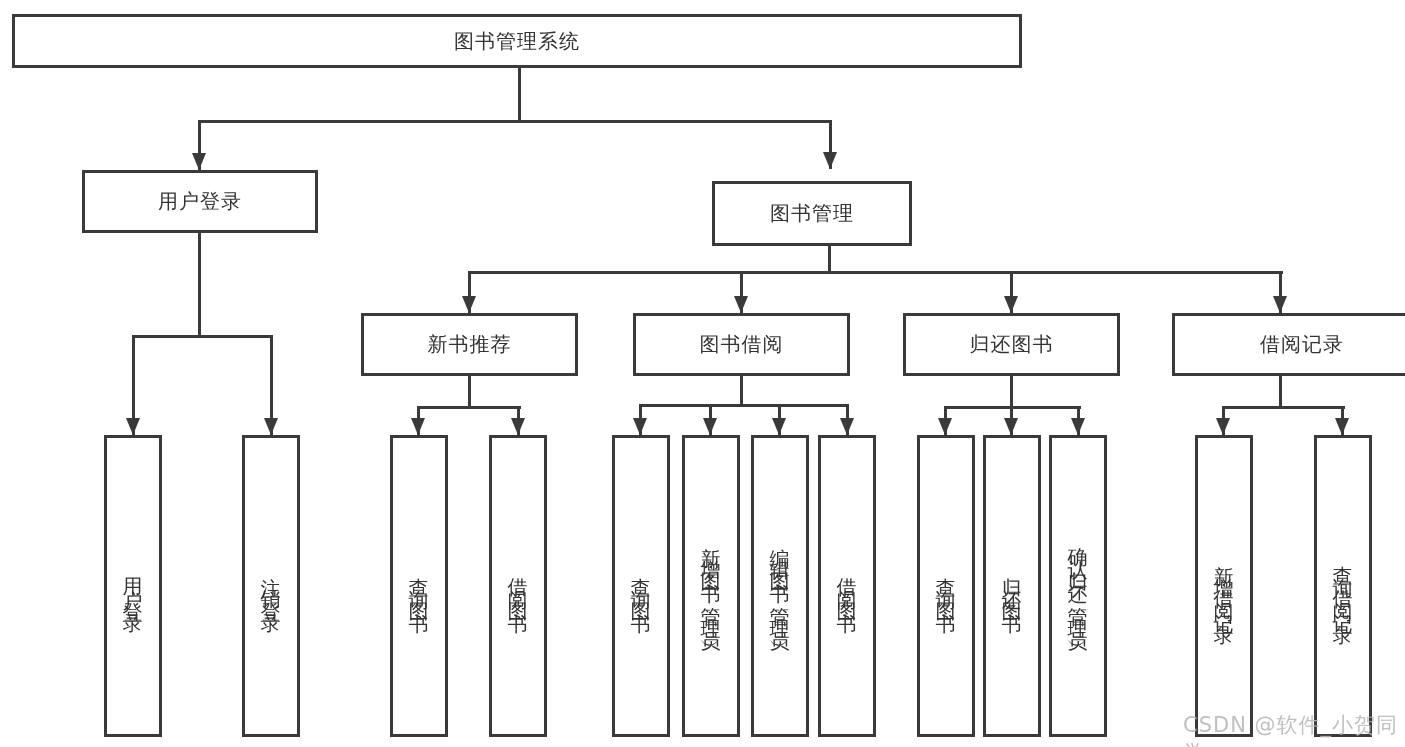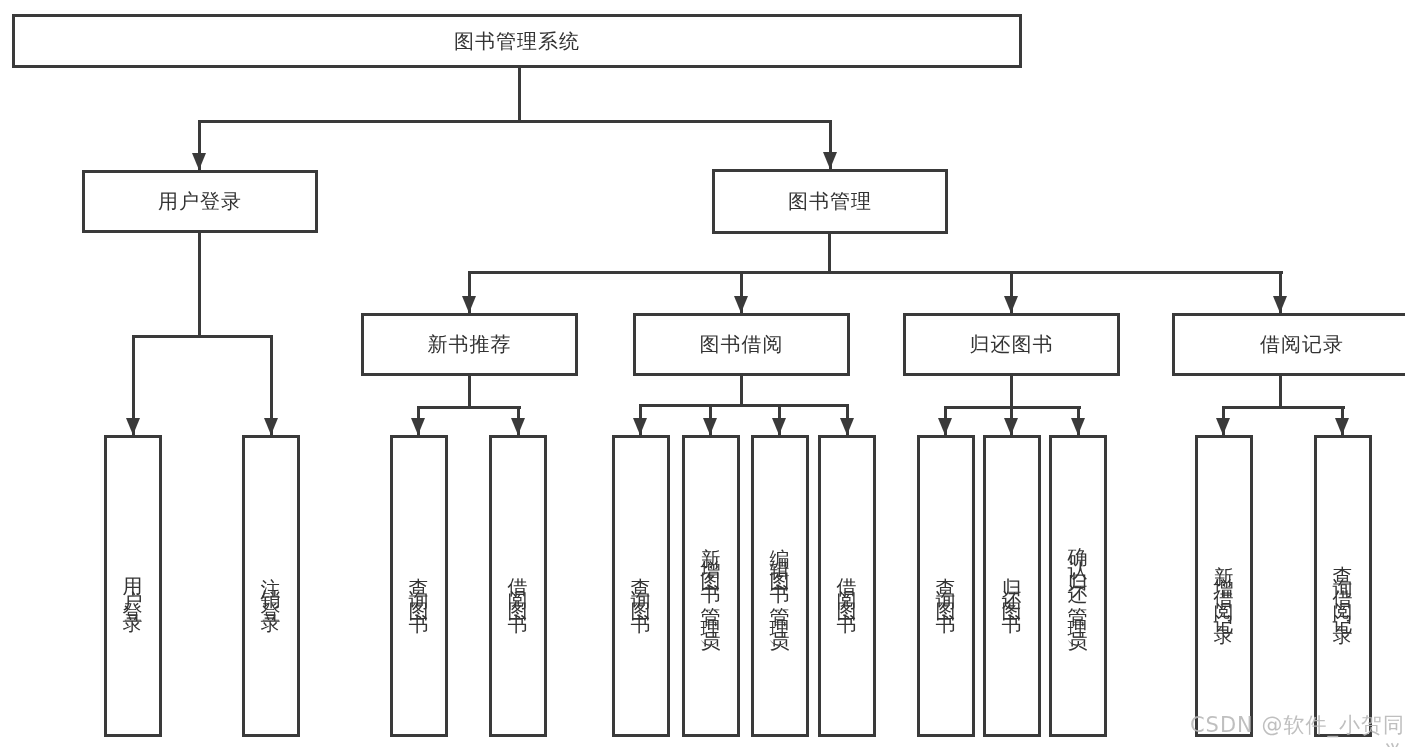--- a/index.html
+++ b/index.html
@@ -1,19 +1,18 @@
 <!DOCTYPE html>
 <html><head>
 <meta charset="utf-8">
 <style>
   html,body{margin:0;padding:0;background:#ffffff;}
   #canvas{
     position:relative;width:1405px;height:747px;background:#ffffff;overflow:hidden;
     font-family:"DejaVu Sans","Liberation Sans",sans-serif;
-    text-align:right;
   }
   .ln{position:absolute;background:#3a3a3a;}
   .ar{position:absolute;width:0;height:0;
       border-left:7px solid transparent;border-right:7px solid transparent;
       border-top:17px solid #3a3a3a;}
   .bx{position:absolute;box-sizing:border-box;background:#ffffff;
       border:3px solid #3a3a3a;display:flex;align-items:center;justify-content:center;
       font-size:20px;color:#333333;letter-spacing:1px;}
   .tall{width:58px;height:302px;top:435px;}
   .vtext{writing-mode:vertical-rl;letter-spacing:12px;line-height:1;}
@@ -85,21 +84,21 @@
   <div class="ar" style="left:1216px;top:418px"></div>
   <div class="ar" style="left:1335px;top:418px"></div>
 
   <div class="bx" style="left:12px;top:14px;width:1010px;height:54px">
     <span>图书管理系统</span>
   </div>
 
   <div class="bx" style="left:82px;top:170px;width:236px;height:63px">
     <span>用户登录</span>
   </div>
-  <div class="bx" style="left:712px;top:169px;width:236px;height:65px">
+  <div class="bx" style="left:712px;top:181px;width:200px;height:65px">
     <span>图书管理</span>
   </div>
 
   <div class="bx" style="left:633px;top:313px;width:217px;height:63px">
     <span>图书借阅</span>
   </div>
   <div class="bx" style="left:361px;top:313px;width:217px;height:63px">
     <span>新书推荐</span>
   </div>
   <div class="bx" style="left:903px;top:313px;width:217px;height:63px">

